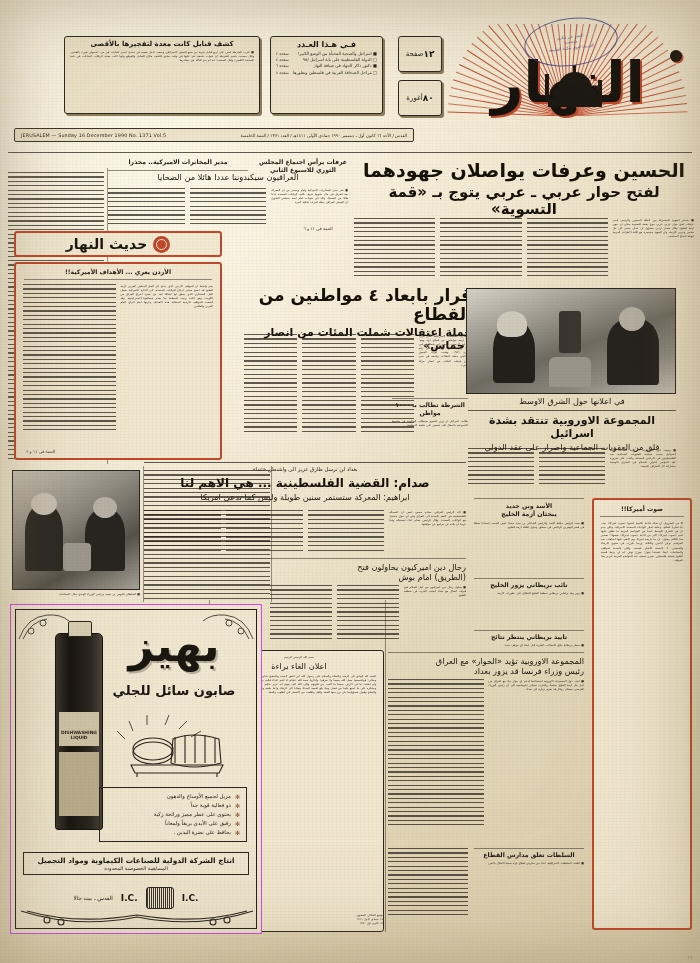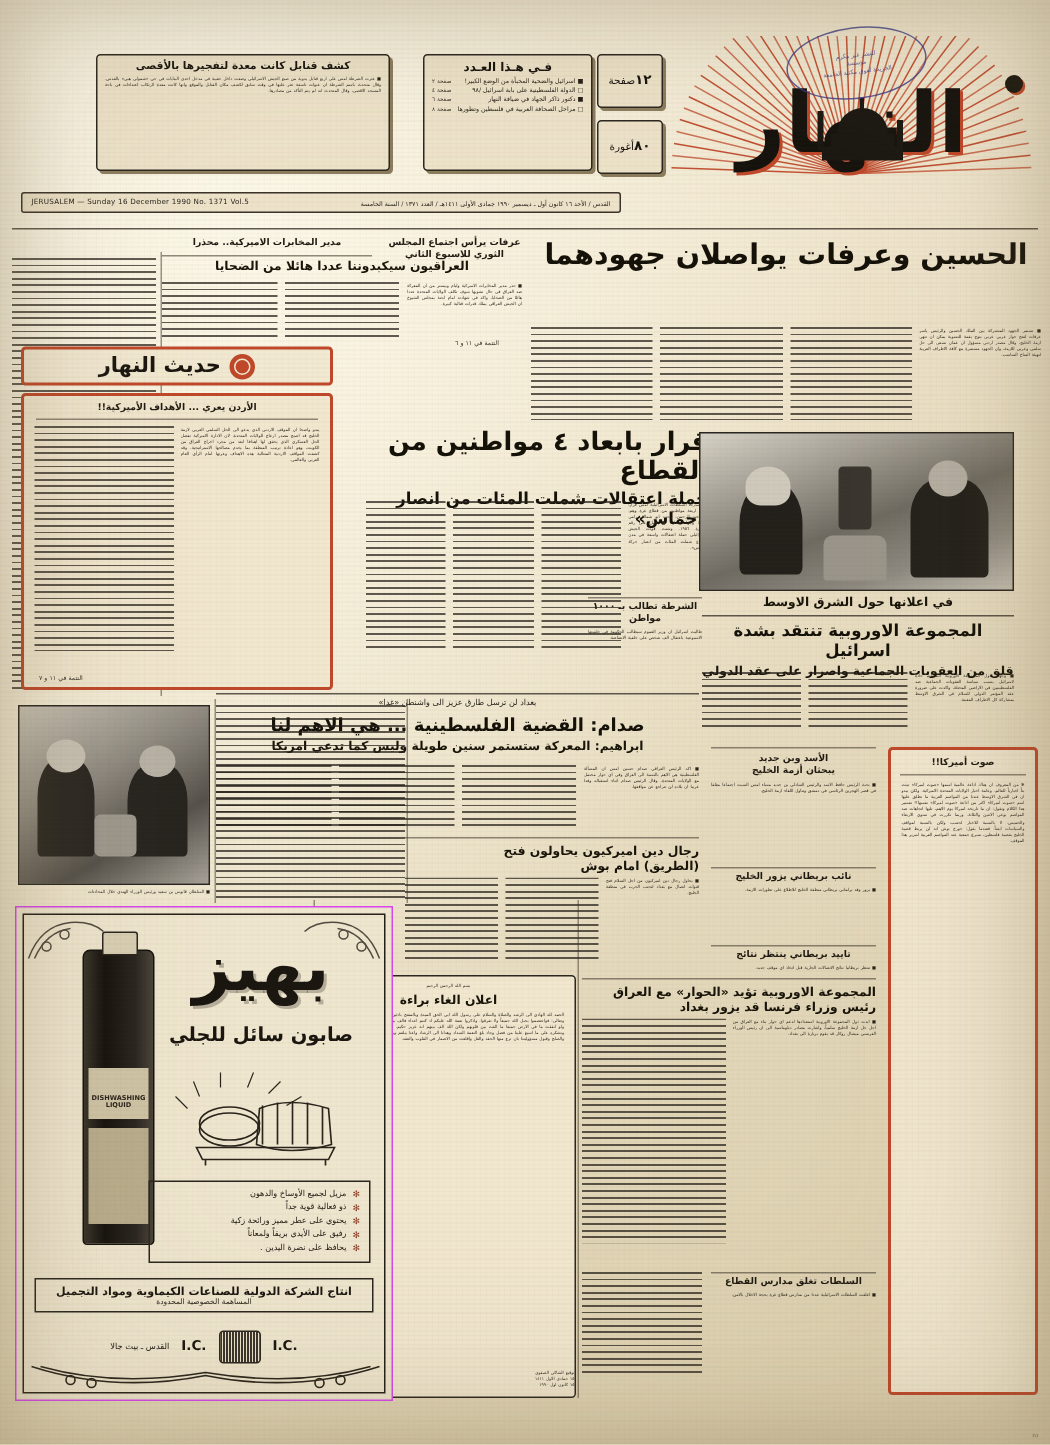--- a/index.html
+++ b/index.html
@@ -107,21 +107,21 @@
     border:1.6px solid #3b3a8a;border-radius:50%;
     transform:rotate(-7deg);color:#3b3a8a;opacity:.8;
     display:flex;align-items:center;justify-content:center;flex-direction:column;
   }
   #stamp div{font-size:4px;line-height:5.5px;}
 
   
   .h-xl{font-size:19px;line-height:21px;font-weight:bold;text-align:center;color:#141109;}
   .h-lg{font-size:15px;line-height:17px;font-weight:bold;text-align:center;color:#141109;}
   .h-md{font-size:11px;line-height:13px;font-weight:bold;text-align:center;color:#141109;}
-  .h-sm{font-size:8.2px;line-height:10px;font-weight:bold;text-align:center;color:#181409;}
+  .h-sm{font-size:8.2px;line-height:10px;font-weight:normal;text-align:center;color:#181409;}
   .h-xs{font-size:6.2px;line-height:8px;font-weight:bold;text-align:center;color:#201a12;}
   .kicker{font-size:5.4px;line-height:7px;text-align:center;color:#241f18;}
 
   
   .photo{position:absolute;background:#8d8a82;border:1px solid #2a2620;overflow:hidden;}
   .photo .ph-grad{position:absolute;inset:0;
     background:linear-gradient(160deg,#d7d2c6 0%,#a9a49a 25%,#6f6b62 55%,#8f8b82 78%,#c6c1b5 100%);}
   .photo .fig{position:absolute;background:#2e2b26;border-radius:40% 40% 20% 20%;}
 
   
@@ -261,21 +261,21 @@
 
     <div class="tagbox" style="right:258px;top:36px;">
       <span class="n">١٢</span>
       <span class="u">صفحة</span>
     </div>
     <div class="tagbox" style="right:258px;top:80px;">
       <span class="n">٨٠</span>
       <span class="u">أغورة</span>
     </div>
 
-    <div class="teaserbox" style="right:305px;top:36px;width:113px;height:78px;">
+    <div class="teaserbox" style="right:317px;top:36px;width:113px;height:78px;">
       <div class="teaser-title">فـي هـذا العـدد</div>
       <div id="toc-list">
           <div class="toc-row">
             <span>■ اسرائيل والضحية المخبأة من الوضع الكبير!</span>
             <span class="pg">صفحة ٢</span>
           </div>
           <div class="toc-row">
             <span>□ الدولة الفلسطينية على بابة اسرائيل /٩٨</span>
             <span class="pg">صفحة ٤</span>
           </div>
@@ -306,20 +306,21 @@
   <div style="position:absolute;right:352px;top:158px;width:90px;">
     <div class="h-xs">عرفات يرأس اجتماع المجلس الثوري للاسبوع الثاني</div>
   </div>
   <div style="position:absolute;right:452px;top:158px;width:140px;">
     <div class="h-xs">مدير المخابرات الاميركية.. محذرا</div>
     <div class="rule thin" style="margin-top:4px;"></div>
   </div>
 
   <div style="position:absolute;right:6px;top:160px;width:340px;">
     <div class="h-xl">الحسين وعرفات يواصلان جهودهما</div>
+    <div class="h-lg" style="margin-top:3px;">لفتح حوار عربي ـ عربي يتوج بـ «قمة التسوية»</div>
   </div>
 
   <div style="position:absolute;right:6px;top:218px;width:340px;height:62px;display:flex;gap:5px;direction:rtl;">
     <div class="tx s" style="flex:1;overflow:hidden;">■ تستمر الجهود المشتركة بين الملك الحسين والرئيس ياسر عرفات لفتح حوار عربي عربي يتوج بقمة للتسوية يمكن ان تنهي ازمة الخليج، وقال مصدر اردني مسؤول ان عمان تسعى الى حل سلمي وعربي للازمة، وان الجهود مستمرة مع كافة الاطراف العربية لتهيئة المناخ المناسب.</div>
     <div class="tx s lines" style="flex:1;"></div>
     <div class="tx s lines" style="flex:1;"></div>
     <div class="tx s lines" style="flex:1;"></div>
   </div>
 
   <div style="position:absolute;right:352px;top:172px;width:240px;">

